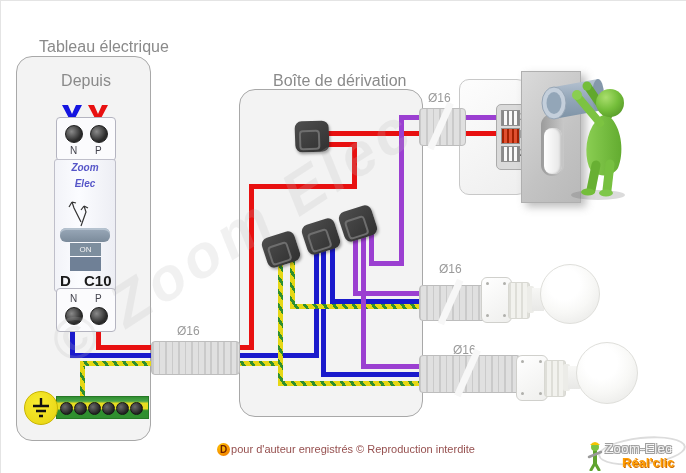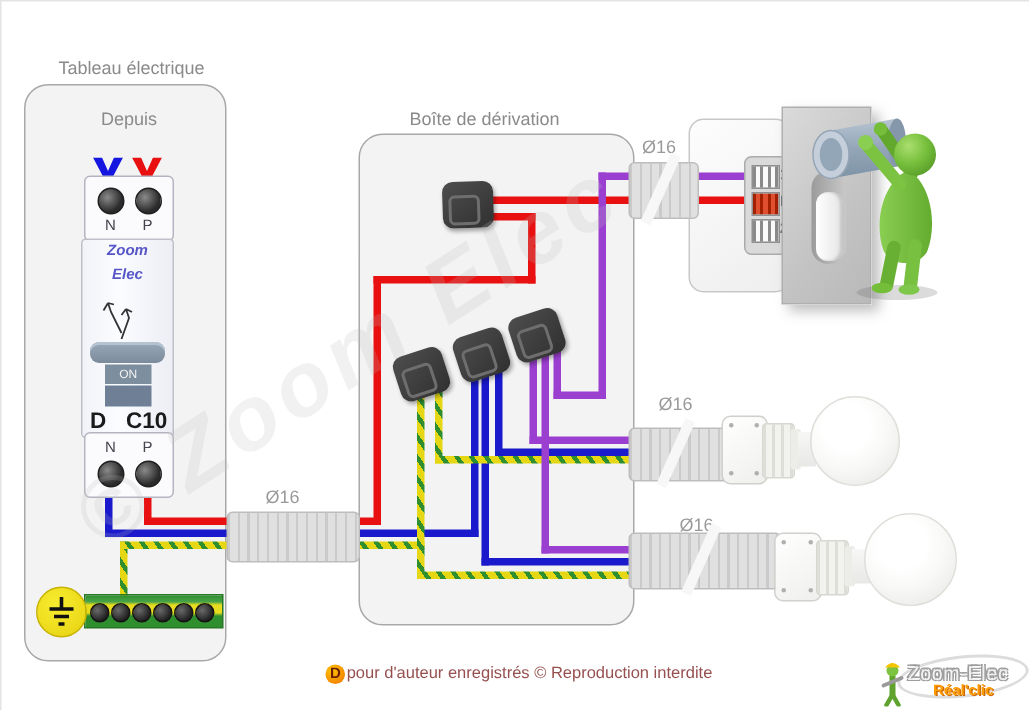--- a/index.html
+++ b/index.html
@@ -1,19 +1,19 @@
 <!DOCTYPE html>
 <html><head>
 <meta charset="utf-8">
 <style>
   html,body{margin:0;padding:0;background:#fff;font-family:"Liberation Sans",sans-serif;}
   #canvas{position:relative;width:686px;height:473px;background:#fff;border:1px solid #E4E4E4;overflow:hidden;}
   .abs{position:absolute;}
   .box{position:absolute;background:#F3F3F3;border:1.5px solid #A8A8A8;border-radius:16px;z-index:1;}
-  .sectlabel{position:absolute;font-size:12px;color:#8A8A8A;z-index:2;white-space:nowrap;}
+  .sectlabel{position:absolute;font-size:16px;color:#8A8A8A;z-index:2;white-space:nowrap;}
   .wire{position:absolute;z-index:2;}
   .red{background:#E81010;}
   .blue{background:#1A1ACC;}
   .purple{background:#9B3FD1;}
   .earthw{background:repeating-linear-gradient(55deg,#E6D714 0 5px,#2F8F2F 5px 8px);}
   .conduit{position:absolute;background:#E0E0E0;background-image:repeating-linear-gradient(90deg,#CACACA 0 1.5px,transparent 1.5px 6.5px);border:1px solid #BDBDBD;border-radius:4px;z-index:4;}
   .slash{position:absolute;width:7px;background:#F7F7F7;transform:rotate(24deg);z-index:5;}
   .dialabel{position:absolute;font-size:12px;color:#9A9A9A;z-index:3;}
   .tblock{position:absolute;width:58px;height:42px;background:#FBFBFD;border:1px solid #B4B4C0;border-radius:4px;z-index:3;}
   .screw{position:absolute;width:16px;height:16px;border-radius:50%;background:radial-gradient(circle at 35% 35%,#8A8A8A,#2B2B2B 65%);border:1px solid #1E1E1E;}
@@ -28,21 +28,21 @@
   .term{position:absolute;width:17px;height:14px;border:1px solid #909090;background:repeating-linear-gradient(90deg,#8A8A8A 0 2px,#FAFAFA 2px 5px);}
   .term.live{background:repeating-linear-gradient(90deg,#A32000 0 2px,#E05030 2px 5px);}
   .termlabel{position:absolute;font-size:10px;font-weight:bold;color:#3A3A3A;}
   #watermark{position:absolute;left:55px;top:315px;font-size:60px;font-weight:bold;font-style:italic;letter-spacing:5px;color:#BCBCBC;opacity:.20;transform:rotate(-33deg);transform-origin:0 50%;white-space:nowrap;z-index:8;pointer-events:none;}
   #instruction{position:absolute;left:435px;top:206px;width:210px;text-align:center;font-size:13.5px;font-weight:bold;font-style:italic;color:#EF8912;z-index:6;line-height:17px;}
   #copyright{position:absolute;left:170px;top:442px;width:350px;text-align:center;font-size:11px;color:#96504F;z-index:6;}
   #copyright .initial{display:inline-block;width:13px;height:13px;line-height:13px;border-radius:50%;background:radial-gradient(circle at 35% 30%,#FFC400,#F07000);color:#6E1E00;font-weight:bold;font-size:10px;text-align:center;margin-right:1px;}
   .brand{font-style:italic;font-weight:bold;font-size:10px;color:#5656C8;text-align:center;width:100%;position:absolute;}
   .onbtn{position:absolute;background:#7D8E9E;color:#F2F2F2;font-size:8px;text-align:center;line-height:13px;z-index:3;}
   .logo-name{position:absolute;left:604px;top:440px;font-size:13px;font-weight:normal;color:#F2F2F2;letter-spacing:.5px;z-index:7;text-shadow:-1px -1px 0 #9E9E9E,1px -1px 0 #9E9E9E,-1px 1px 0 #9E9E9E,1px 1px 0 #9E9E9E;}
-  .logo-tagline{position:absolute;left:621px;top:454px;font-size:10px;font-weight:bold;color:#FF9D00;z-index:7;text-shadow:1px 1px 0 #CF6A00;}
+  .logo-tagline{position:absolute;left:621px;top:454px;font-size:13px;font-weight:bold;color:#FF9D00;z-index:7;text-shadow:1px 1px 0 #CF6A00;}
   .logo-ellipse{position:absolute;left:597px;top:436px;width:84px;height:24px;border:2px solid #DCDCDC;border-radius:50%;transform:rotate(-6deg);z-index:6;}
 </style>
 </head>
 <body>
 
 <div id="canvas">
 
   <div id="watermark">© Zoom Elec</div>
 
   <div class="sectlabel" style="left:38px;top:37px;">Tableau électrique</div>

